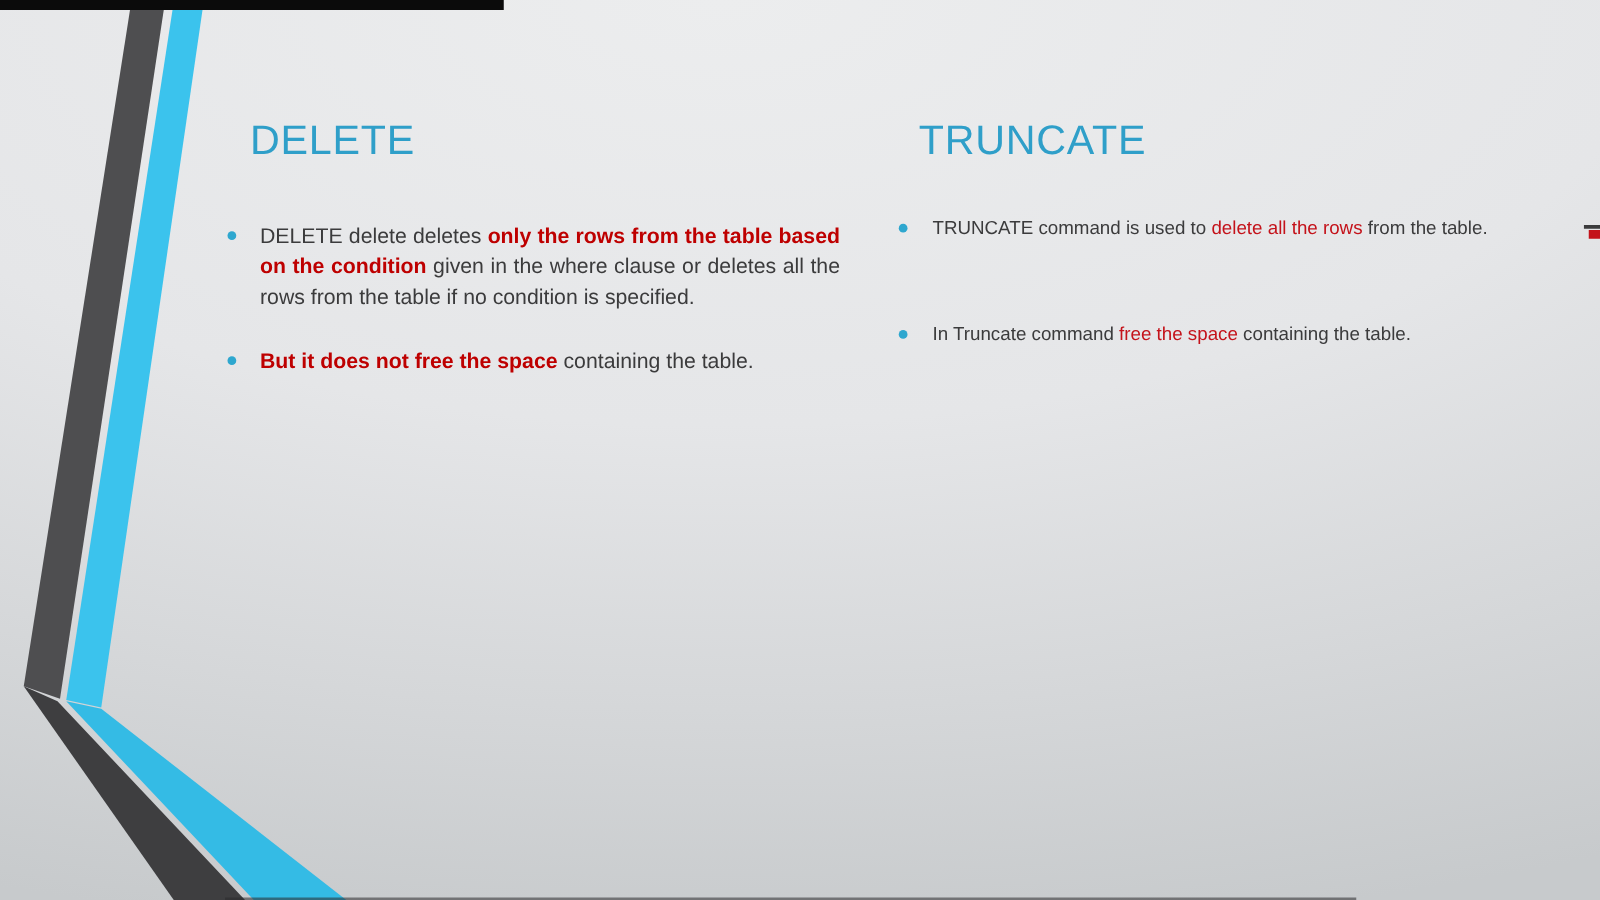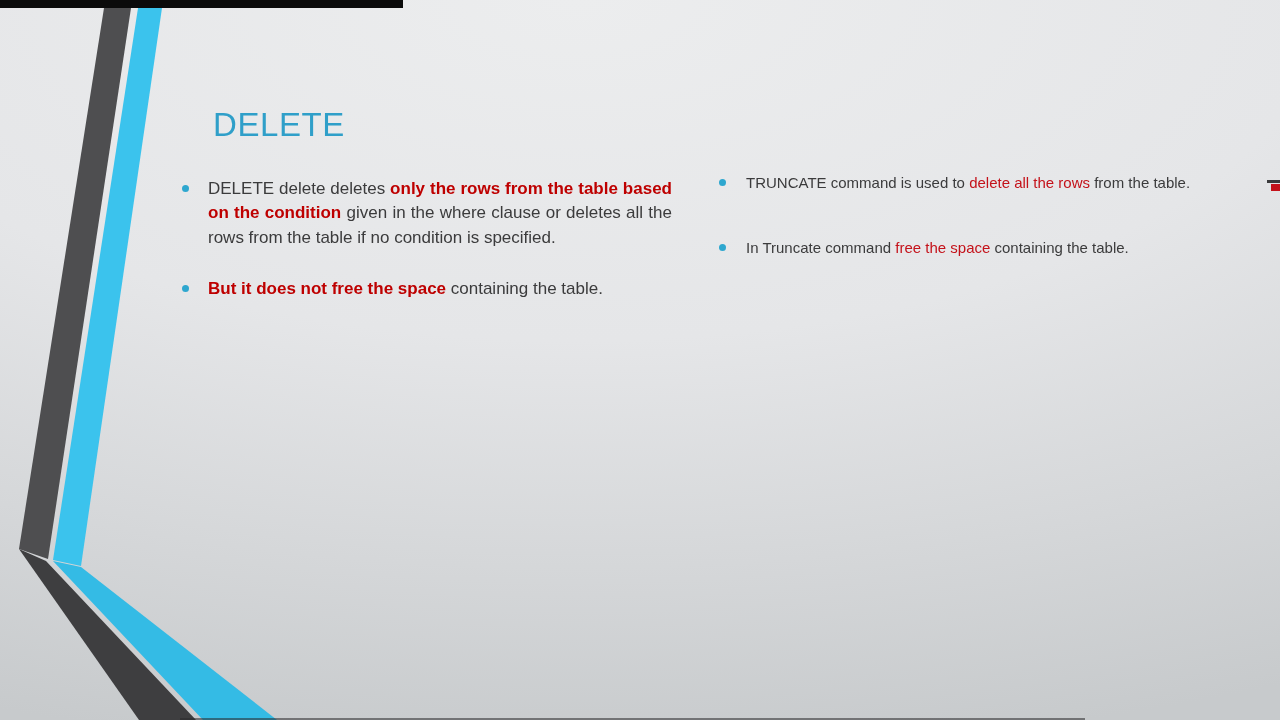--- a/index.html
+++ b/index.html
@@ -12,33 +12,33 @@
   }
   .decoration{position:absolute;left:0;top:0;width:1280px;height:720px;}
   .ribbon-dark-top{fill:var(--dark-stripe);}
   .ribbon-dark-bottom{fill:var(--dark-stripe-2);}
   .ribbon-cyan-top{fill:var(--cyan-stripe);}
   .ribbon-cyan-bottom{fill:var(--cyan-stripe-2);}
   .top-bar{position:absolute;left:0;top:0;width:403px;height:8px;background:var(--bar-color);}
   .bottom-line{position:absolute;left:180px;top:718px;width:905px;height:2px;background:#2A2A2B;opacity:.55;}
 
   .heading{
-    position:absolute;margin:16px;
+    position:absolute;margin:3px;
     font-size:33px;font-weight:400;letter-spacing:.6px;
     color:var(--heading-color);
   }
   .heading-left{left:197px;top:90px;}
   .heading-right{left:732px;top:90px;}
 
   .bullets{position:absolute;color:var(--body-color);}
   .bullets-left{left:208px;top:177px;width:464px;font-size:17px;line-height:24.4px;}
   .bullets-right{left:746px;top:169px;width:464px;font-size:15px;line-height:28.6px;}
   .bullet-item{position:relative;text-align:justify;text-align-last:left;-moz-text-align-last:left;}
   .bullets-left .bullet-item + .bullet-item{margin-top:27px;}
-  .bullets-right .bullet-item + .bullet-item{margin-top:36px;}
+  .bullets-right .bullet-item + .bullet-item{margin-top:56px;}
   .bullet-dot{position:absolute;width:7px;height:7px;border-radius:50%;background:var(--dot-color);}
   .bullets-left .bullet-dot{left:-26px;top:8px;}
   .bullets-right .bullet-dot{left:-27px;top:10px;}
   .seg-normal{color:var(--body-color);}
   .seg-red-bold{color:var(--red-bold-color);font-weight:bold;}
   .seg-red{color:var(--red-color);}
 
   .edge-fragment{position:absolute;right:0;top:179px;width:13px;height:14px;overflow:hidden;}
   .frag-dark{position:absolute;top:1px;right:0;width:13px;height:3px;background:#3B3B3C;}
   .frag-red{position:absolute;top:5px;right:0;width:9px;height:7px;background:var(--red-color);}
@@ -53,20 +53,21 @@
     <polygon class="ribbon-cyan-bottom" points="53,561 81,567 277,720 203,720"></polygon>
     <polygon class="ribbon-dark-top" points="104,8 131,8 48,559 19,549"></polygon>
     <polygon class="ribbon-cyan-top" points="138,8 162,8 81,566 53,560"></polygon>
   </svg>
 
   <div class="top-bar"></div>
   <div class="bottom-line"></div>
 
   <h1 class="heading heading-left">DELETE</h1>
 
+  <h1 class="heading heading-right">TRUNCATE</h1>
 
   <div class="bullets bullets-left">
       <div class="bullet-item"><span class="bullet-dot"></span><span class="seg-normal">DELETE delete deletes </span><span class="seg-red-bold">only the rows from the table based on the condition</span><span class="seg-normal"> given in the where clause or deletes all the rows from the table if no condition is specified.</span></div>
       <div class="bullet-item"><span class="bullet-dot"></span><span class="seg-red-bold">But it does not free the space</span><span class="seg-normal"> containing the table.</span></div>
     </div>
 
   <div class="bullets bullets-right">
       <div class="bullet-item"><span class="bullet-dot"></span><span class="seg-normal">TRUNCATE command is used to </span><span class="seg-red">delete all the rows</span><span class="seg-normal"> from the table.</span></div>
       <div class="bullet-item"><span class="bullet-dot"></span><span class="seg-normal">In Truncate command </span><span class="seg-red">free the space</span><span class="seg-normal"> containing the table.</span></div>
     </div>

